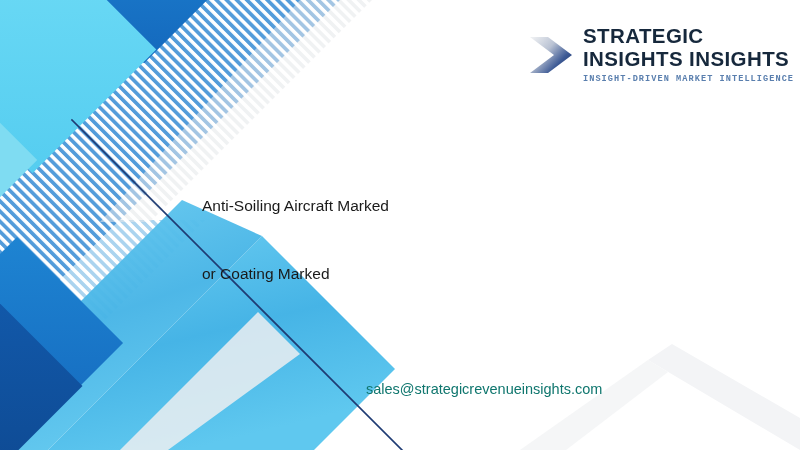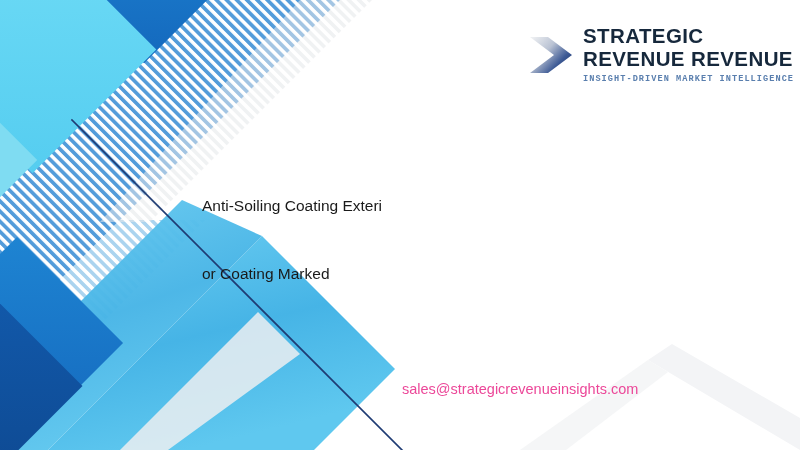--- a/index.html
+++ b/index.html
@@ -84,23 +84,22 @@
   }
   .title-line.l2 { margin-top: 52px; }
 
   
   #email {
     position: absolute;
     left: 366px;
     top: 381px;
     font-family: "Liberation Sans", sans-serif;
     font-size: 14.5px;
-    color: #ec4899;
-    white-space: nowrap;
-    margin-left: 36px;
+    color: #0f766e;
+    white-space: nowrap;
   }
 </style>
 </head>
 <body>
 
 <div id="slide">
 
   <div id="decor">
     <svg width="800" height="450" viewBox="0 0 800 450" xmlns="http://www.w3.org/2000/svg">
       <defs>
@@ -218,25 +217,25 @@
           <stop offset="0%" stop-color="#eceef1"></stop>
           <stop offset="38%" stop-color="#b9c2d3"></stop>
           <stop offset="72%" stop-color="#3d5a95"></stop>
           <stop offset="100%" stop-color="#1b3368"></stop>
         </linearGradient>
       </defs>
       <path d="M2 4 L20 4 L44 22 L20 40 L2 40 L26 22 Z" fill="url(#gChev)"></path>
     </svg>
     <div id="logo-text">
       <div class="wordmark-line l1">STRATEGIC</div>
-      <div class="wordmark-line l2">REVENUE REVENUE</div>
+      <div class="wordmark-line l2">INSIGHTS INSIGHTS</div>
       <div id="logo-tagline">INSIGHT-DRIVEN MARKET INTELLIGENCE</div>
     </div>
   </div>
 
   <div id="title-block">
-    <div class="title-line l1">Anti-Soiling Coating Exteri</div>
+    <div class="title-line l1">Anti-Soiling Aircraft Marked</div>
     <div class="title-line l2">or Coating Marked</div>
   </div>
 
   <div id="email">sales@strategicrevenueinsights.com</div>
 
 </div>
 
 </body></html>

